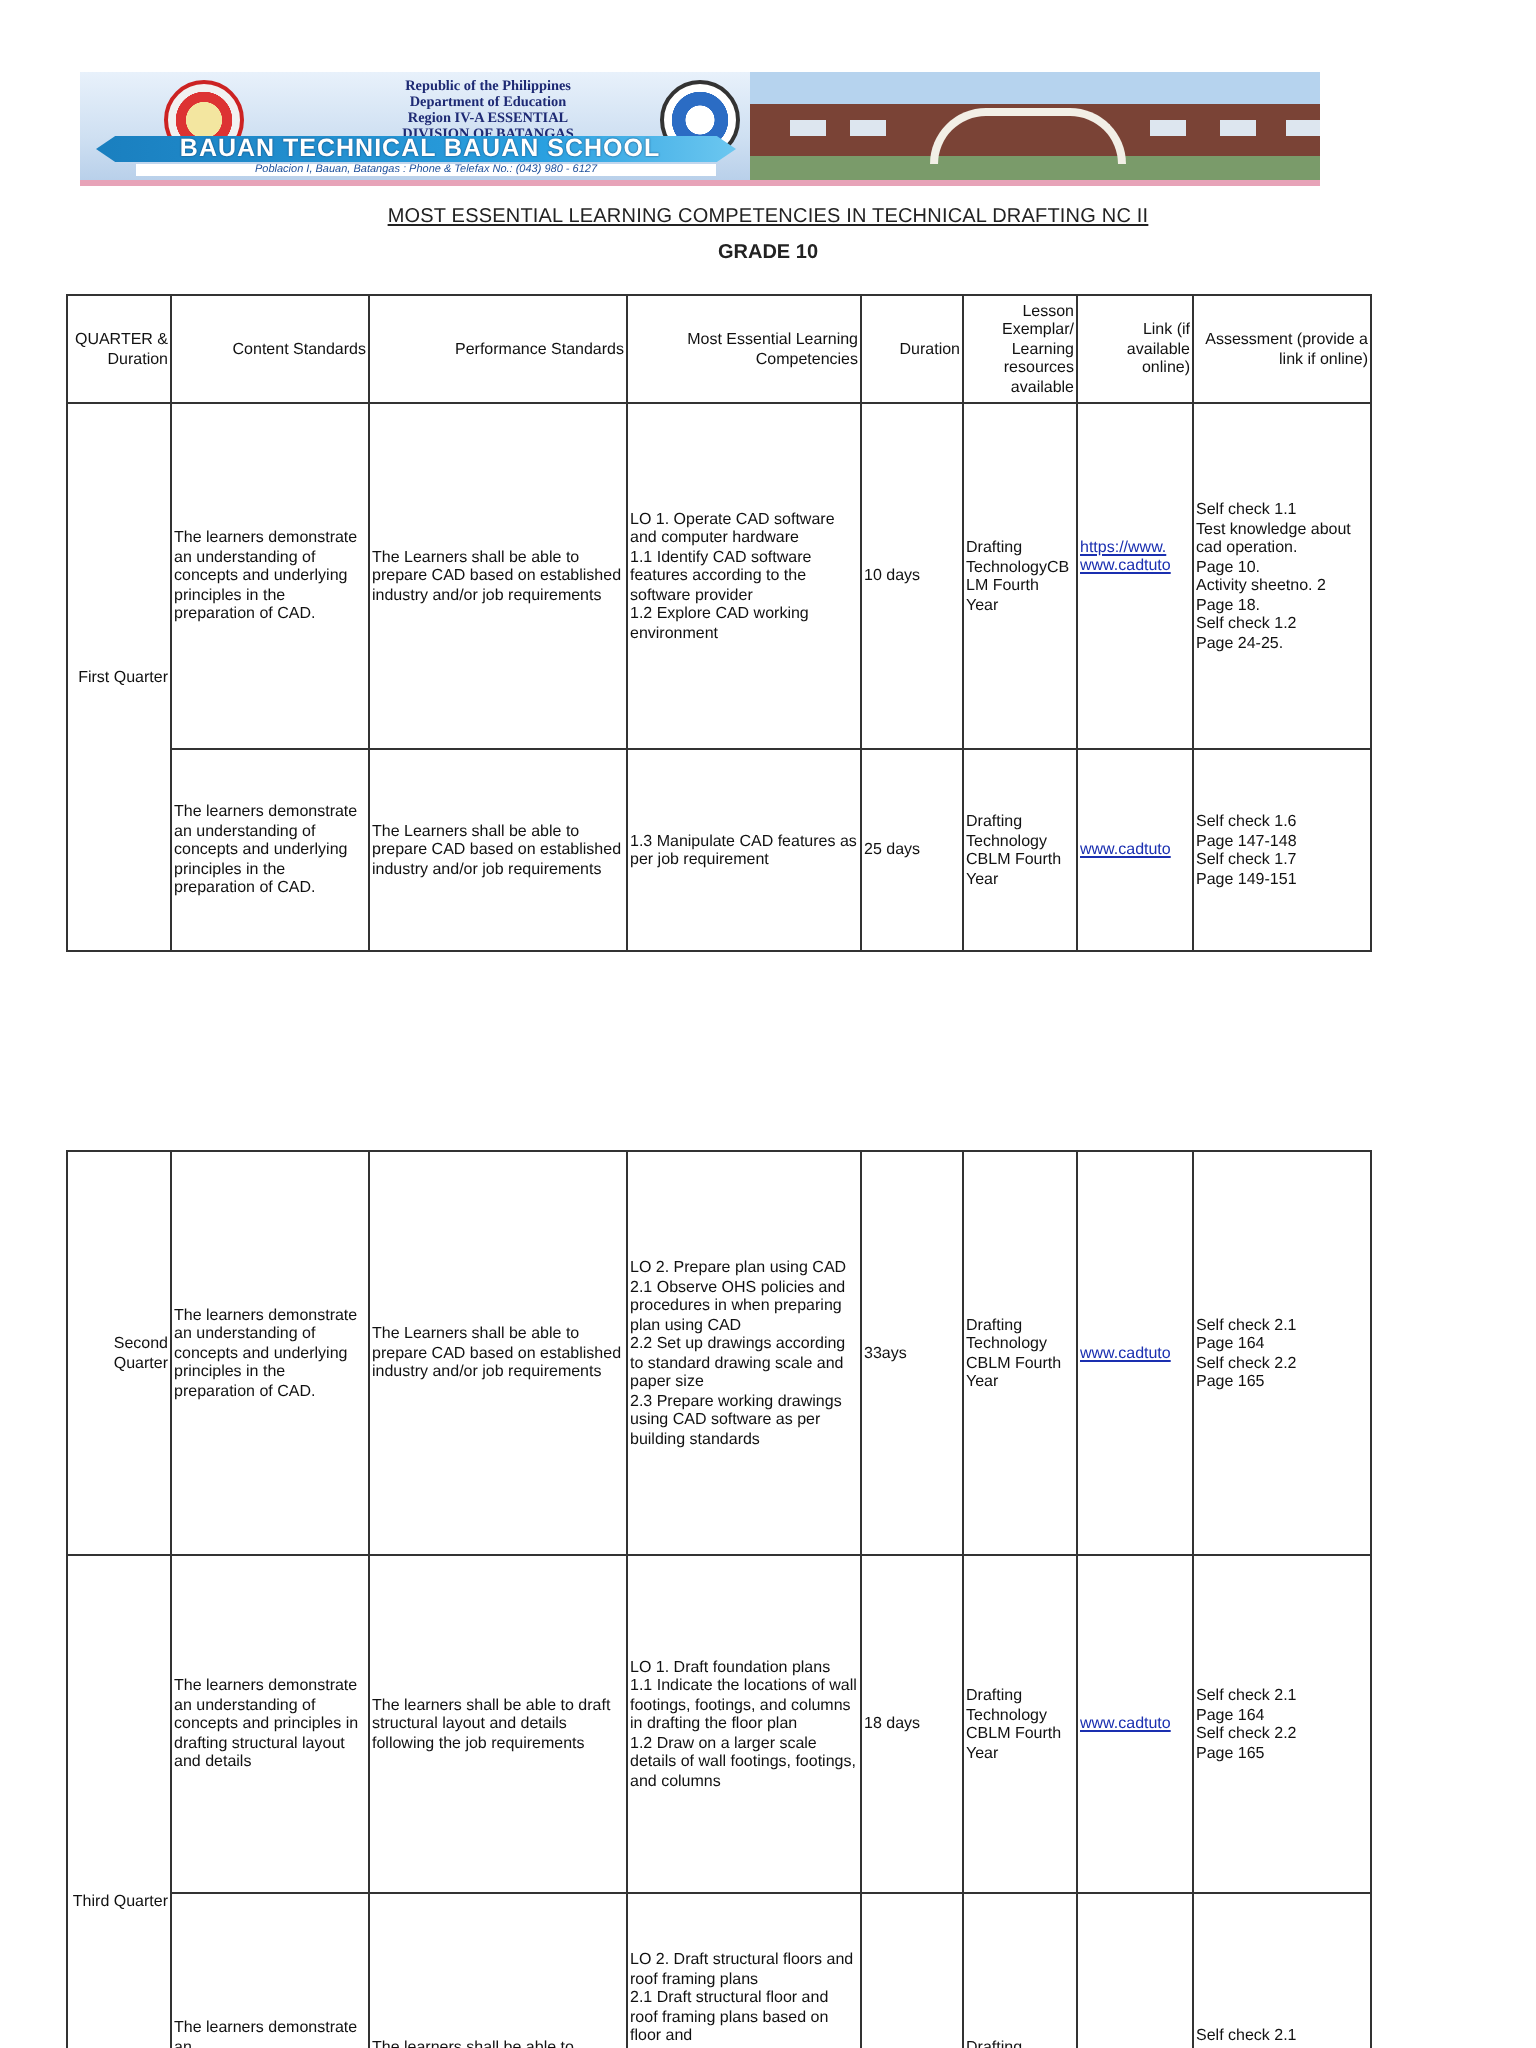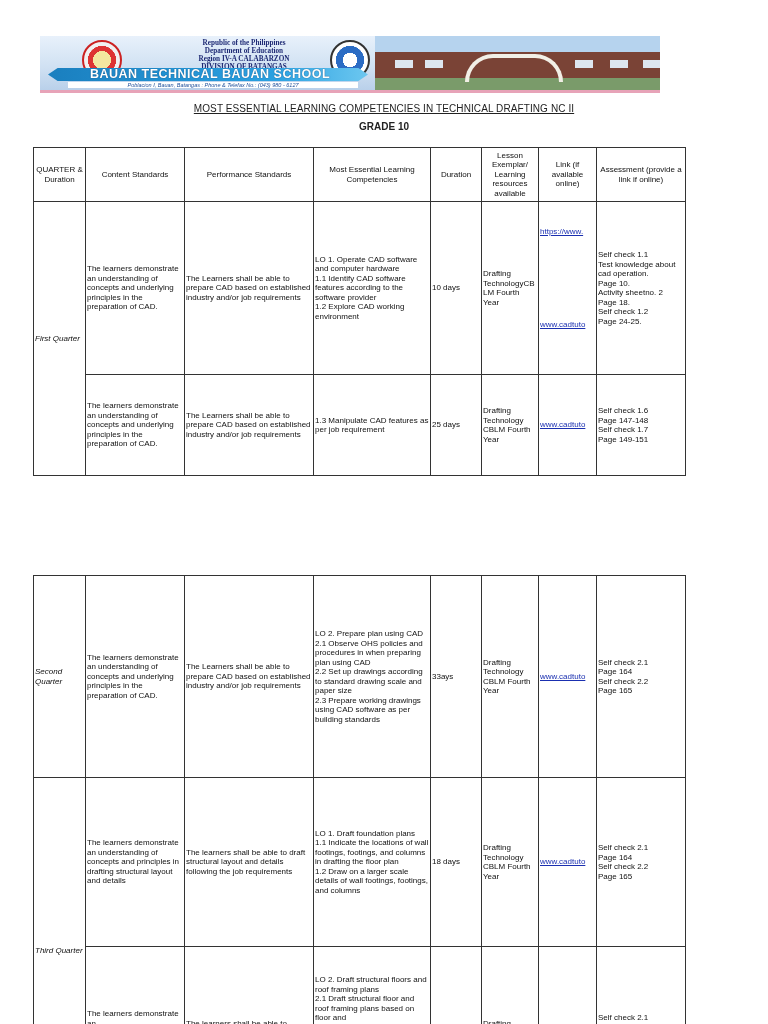--- a/index.html
+++ b/index.html
@@ -15,36 +15,36 @@
   .banner .building { position:absolute; left:335px; top:0; width:301px; height:54px; background:linear-gradient(180deg,#b6d3ee 0 30%,#7a4336 30% 78%,#7a9b6a 78% 100%); }
   .banner .building .arch { position:absolute; left:90px; top:18px; width:90px; height:24px; border:4px solid #f2efe6; border-bottom:none; border-radius:40px 40px 0 0; }
   .banner .building .win { position:absolute; top:24px; width:18px; height:8px; background:#dde6ef; }
 
   .title { position:absolute; left:0; width:768px; text-align:center; font-size:10px; color:#222; }
   .t1 { top:103px; letter-spacing:0.1px;text-decoration:underline; }
   .t2 { top:121px;font-weight:bold; }
 
   table.grid { position:absolute; left:33px; border-collapse:collapse; table-layout:fixed; width:652px; font-size:8px; line-height:9.5px; }
   table.grid td, table.grid th { border:1.5px solid #333; padding:0 1px; vertical-align:middle; overflow:hidden; word-wrap:break-word; }
-  table.grid th { font-weight:normal; text-align:center; font-size:8px; line-height:9.5px; }
-  .c-q { text-align:left;font-style:italic; }
+  table.grid th { font-weight:normal; text-align:right; font-size:8px; line-height:9.5px; }
+  .c-q { text-align:right; }
   .c-left { text-align:left; }
   .c-center { }
   .link { color:#1a2fb0; text-decoration:underline; white-space:nowrap; overflow:hidden; display:block; }
   td.linkcell { position:relative; }
 </style>
 </head>
 <body>
 
 <div class="banner">
   <div class="seal seal1"></div>
   <div class="rep">
     <div>Republic of the Philippines</div>
     <div>Department of Education</div>
-    <div>Region IV-A CALABARZON</div>
+    <div>Region IV-A ESSENTIAL</div>
     <div>DIVISION OF BATANGAS</div>
   </div>
   <div class="seal seal2"></div>
   <div class="school-bar"></div>
   <div class="school">BAUAN TECHNICAL BAUAN SCHOOL</div>
   <div class="addr">Poblacion I, Bauan, Batangas : Phone &amp; Telefax No.: (043) 980 - 6127</div>
   <div class="building">
     <div class="arch"></div>
     <div class="win" style="left:20px"></div>
     <div class="win" style="left:50px"></div>
@@ -82,21 +82,21 @@
   <tr style="height:173px">
     <td class="c-q" rowspan="2">First Quarter</td>
     <td class="c-left">The learners demonstrate an understanding of concepts and underlying principles in the preparation of CAD.</td>
     <td class="c-left">The Learners shall be able to  prepare CAD based on established industry and/or job requirements</td>
     <td class="c-left" style="white-space:pre-line">LO 1. Operate CAD software and computer hardware
 1.1 Identify CAD software features according to the software provider
 1.2 Explore CAD working environment</td>
     <td class="c-center">10 days</td>
     <td class="c-left">Drafting TechnologyCBLM Fourth Year</td>
     <td class="linkcell">
-      <div style="height:150px; display:flex; flex-direction:column; justify-content:space-between; padding:14px 0 0 0; box-sizing:border-box;">
+      <div style="height:150px; display:flex; flex-direction:column; justify-content:center; padding:14px 0 0 0; box-sizing:border-box;">
         <a class="link" href="#">https://www.</a>
         <a class="link" href="#" style="margin-bottom:34px">www.cadtuto</a>
       </div>
     </td>
     <td class="c-center" style="white-space:pre-line">Self check 1.1
 Test knowledge about cad operation.
 Page 10.
 Activity sheetno. 2
 Page 18.
 Self check 1.2

